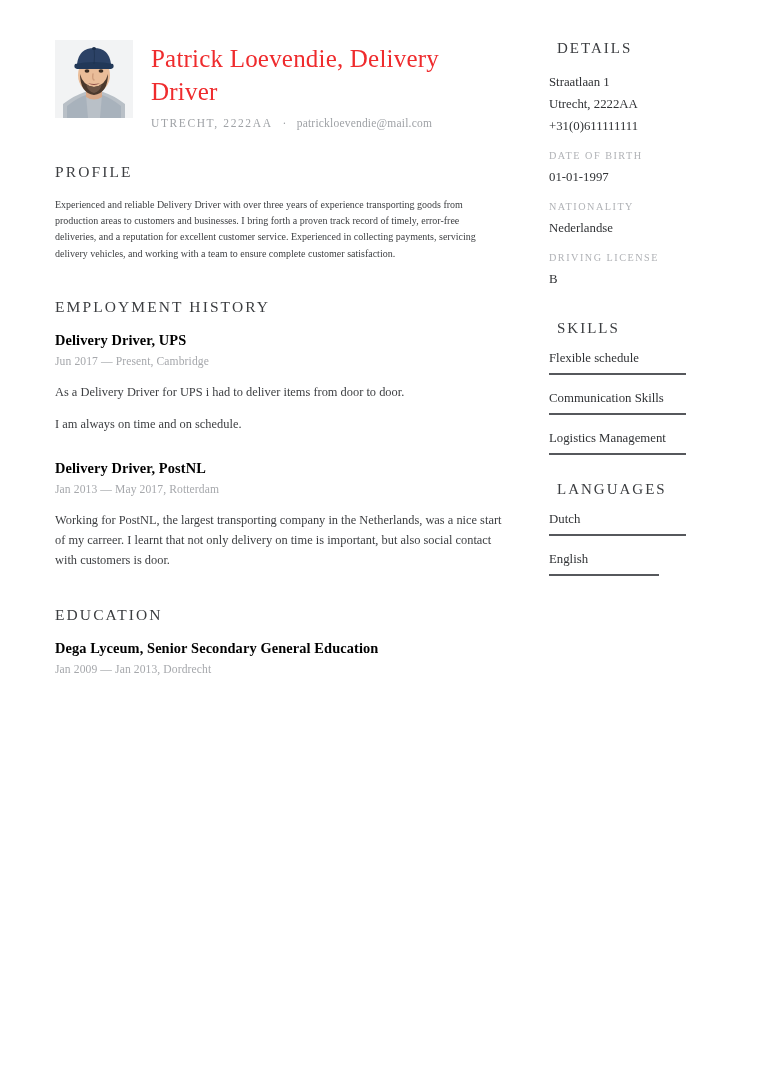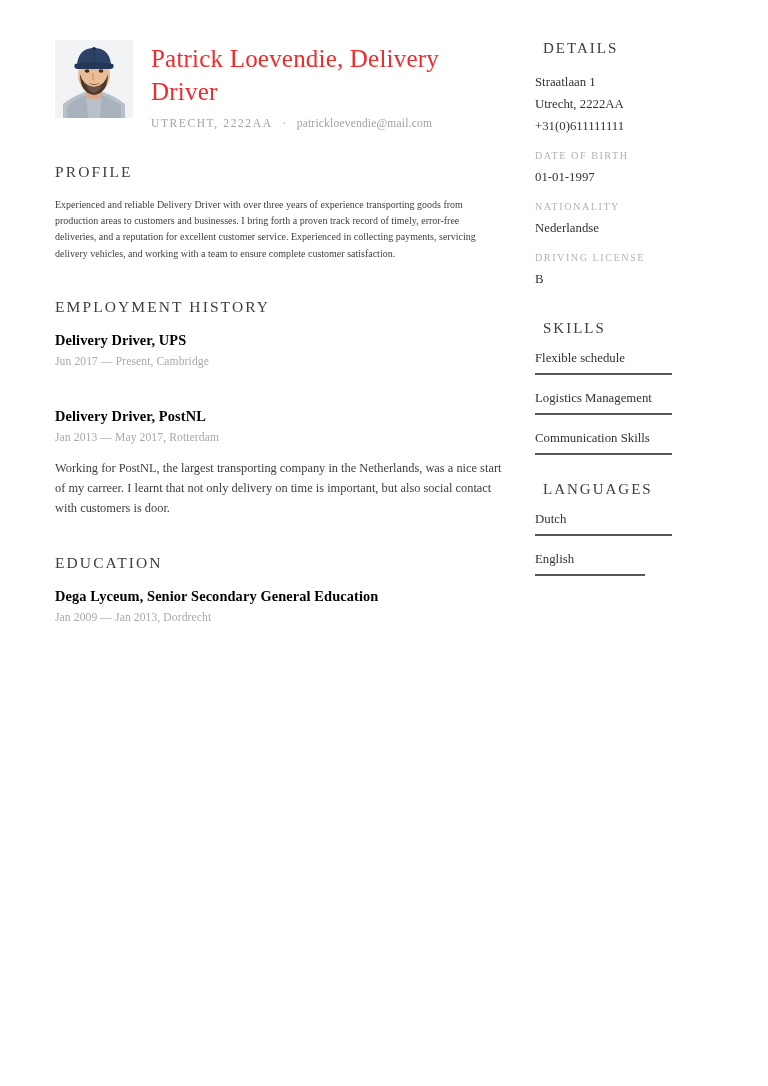--- a/index.html
+++ b/index.html
@@ -15,21 +15,21 @@
     -webkit-font-smoothing: antialiased;
   }
   .page {
     position: relative;
     width: 768px;
     height: 1086px;
     background: #ffffff;
     box-sizing: border-box;
     padding: 40px 50px 40px 55px;
     display: flex;
-    gap: 2px;
+    gap: 16px;
   }
 
   
   .main-col {
     width: 462px;
     flex: 0 0 462px;
     padding-right: 14px;
     box-sizing: border-box;
   }
 
@@ -223,20 +223,24 @@
     </div>
 
     <div class="spacer-lg"></div>
 
     <div class="section">
       <h2 class="section-title">Employment History</h2>
 
       <div class="entry">
         <h3 class="entry-title">Delivery Driver, UPS</h3>
         <div class="entry-meta">Jun 2017 — Present, Cambridge</div>
+        <div class="entry-body">
+          <p>As a Delivery Driver for UPS i had to deliver items from door to door.</p>
+          <p>I am always on time and on schedule.</p>
+        </div>
       </div>
 
       <div class="spacer-md"></div>
 
       <div class="entry">
         <h3 class="entry-title">Delivery Driver, PostNL</h3>
         <div class="entry-meta">Jan 2013 — May 2017, Rotterdam</div>
         <div class="entry-body">
           <p>Working for PostNL, the largest transporting company in the Netherlands, was a nice start of my carreer. I learnt that not only delivery on time is important, but also social contact with customers is door.</p>
         </div>
@@ -277,28 +281,28 @@
       <h2 class="side-title">Skills</h2>
 
       <div class="rated-item">
         <div class="rated-name">Flexible schedule</div>
         <div class="bar-track">
           <div class="bar-fill" style="width: 100%;"></div>
         </div>
       </div>
 
       <div class="rated-item">
+        <div class="rated-name">Communication Skills</div>
+        <div class="bar-track">
+          <div class="bar-fill" style="width: 100%;"></div>
+        </div>
+      </div>
+
+      <div class="rated-item">
         <div class="rated-name">Logistics Management</div>
-        <div class="bar-track">
-          <div class="bar-fill" style="width: 100%;"></div>
-        </div>
-      </div>
-
-      <div class="rated-item">
-        <div class="rated-name">Communication Skills</div>
         <div class="bar-track">
           <div class="bar-fill" style="width: 100%;"></div>
         </div>
       </div>
     </div>
 
     <div class="side-block-tight">
       <h2 class="side-title">Languages</h2>
 
       <div class="rated-item">

